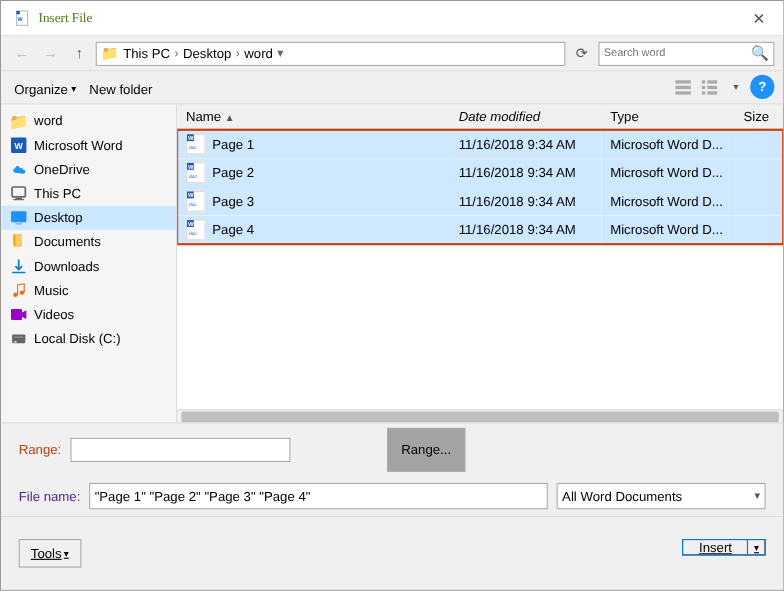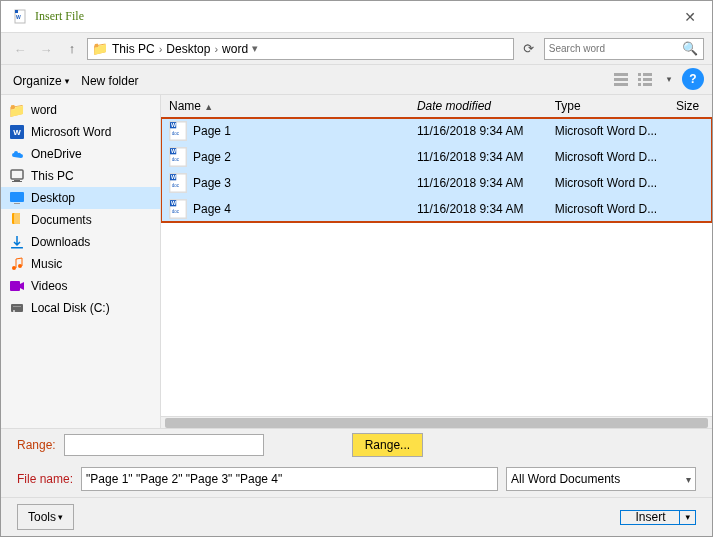--- a/index.html
+++ b/index.html
@@ -316,39 +316,39 @@
     }
     .range-input {
       height: 22px;
       border: 1px solid #aaa;
       background: #fff;
       width: 200px;
       font-size: 12px;
       padding: 0 4px;
     }
     .range-btn {
-      height: 24px;
+      height: 40px;
       padding: 0 12px;
-      background: #fde047;
+      background: #a3a3a3;
       border: 1px solid #aaa;
       font-size: 12px;
       cursor: pointer;
       margin-left: 80px;
     }
 
     .filename-area {
       display: flex;
       align-items: center;
       padding: 6px 16px;
       gap: 8px;
       background: #f0f0f0;
     }
     .filename-label {
       font-size: 12px;
-      color: #b91c1c;
+      color: #4c1d95;
       white-space: nowrap;
     }
     .filename-input {
       flex: 1;
       height: 24px;
       border: 1px solid #aaa;
       background: #fff;
       font-size: 12px;
       padding: 0 4px;
     }
@@ -361,26 +361,26 @@
       padding: 0 4px;
       display: flex;
       align-items: center;
       justify-content: space-between;
       cursor: pointer;
     }
     .select-arrow { font-size: 10px; color: #555; }
 
     .bottom-buttons {
       display: flex;
-      align-items: center;
       justify-content: flex-end;
-      padding: 6px 16px;
+      padding: 20px 16px;
       gap: 6px;
       background: #f0f0f0;
       border-top: 1px solid #ddd;
+      text-decoration: underline;
     }
     .tools-btn {
       display: flex;
       align-items: center;
       gap: 2px;
       height: 26px;
       padding: 0 10px;
       background: #f0f0f0;
       border: 1px solid #aaa;
       font-size: 12px;

